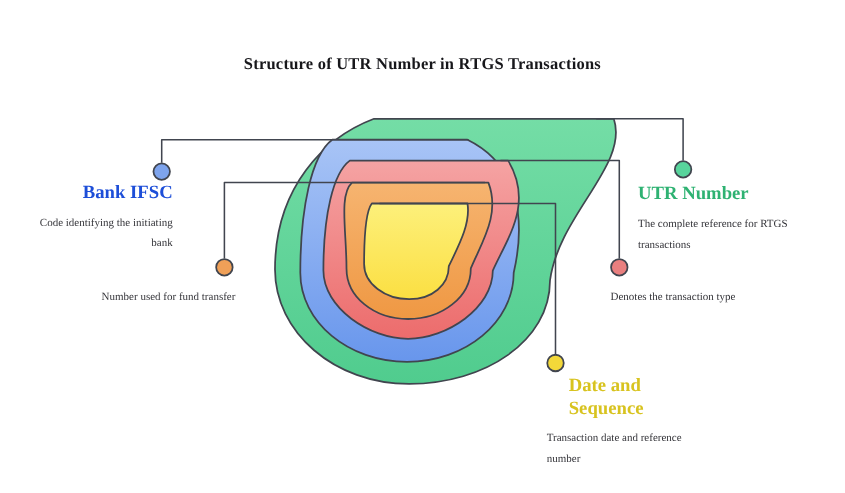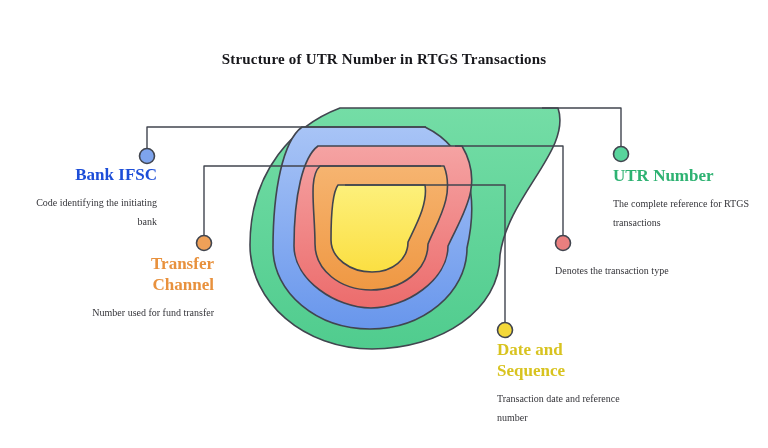--- a/index.html
+++ b/index.html
@@ -31,29 +31,29 @@
   }
   .label .desc {
     margin-top: 8px;
     font-size: 10px;
     line-height: 19px;
     color: #35353a;
   }
   .align-right { text-align: right; }
   .align-left  { text-align: left; }
   .heading.narrow-r { max-width: 100px; margin-left: auto; }
-  .heading.narrow-l { max-width: 105px; }
+  .heading.narrow-l { max-width: 105px; margin-left: 20px; }
   .c-blue   { color: #1d4ed8; }
   .c-orange { color: #e8913d; }
   .c-green  { color: #2eb272; }
   .c-red    { color: #e05454; }
   .c-yellow { color: #d8c31f; }
   #lbl-bank     { left: 17px;  top: 164px; width: 140px; }
   #lbl-transfer { left: 78px;  top: 253px; width: 136px; }
-  #lbl-utr      { left: 613px; top: 165px; width: 152px; }
+  #lbl-utr      { left: 580px; top: 165px; width: 152px; }
   #lbl-rtgs     { left: 555px; top: 253px; width: 155px; }
   #lbl-date     { left: 497px; top: 339px; width: 132px; }
 </style>
 </head>
 <body>
 
 <h1 class="title">Structure of UTR Number in RTGS Transactions</h1>
 
 <svg class="diagram" width="768" height="448" viewBox="0 0 768 448">
   <defs>
@@ -103,21 +103,20 @@
     <circle cx="505" cy="330" r="7.5" fill="#f3d839"></circle>
   </g>
 </svg>
 
 <div class="label align-right" id="lbl-bank">
   <div class="heading c-blue">Bank IFSC</div>
   <div class="desc">Code identifying the initiating bank</div>
 </div>
 
 <div class="label align-right" id="lbl-transfer">
-  <div class="heading c-orange narrow-r">Transfer Channel</div>
   <div class="desc">Number used for fund transfer</div>
 </div>
 
 <div class="label align-left" id="lbl-utr">
   <div class="heading c-green">UTR Number</div>
   <div class="desc">The complete reference for RTGS transactions</div>
 </div>
 
 <div class="label align-left" id="lbl-rtgs">
   <div class="desc">Denotes the transaction type</div>

